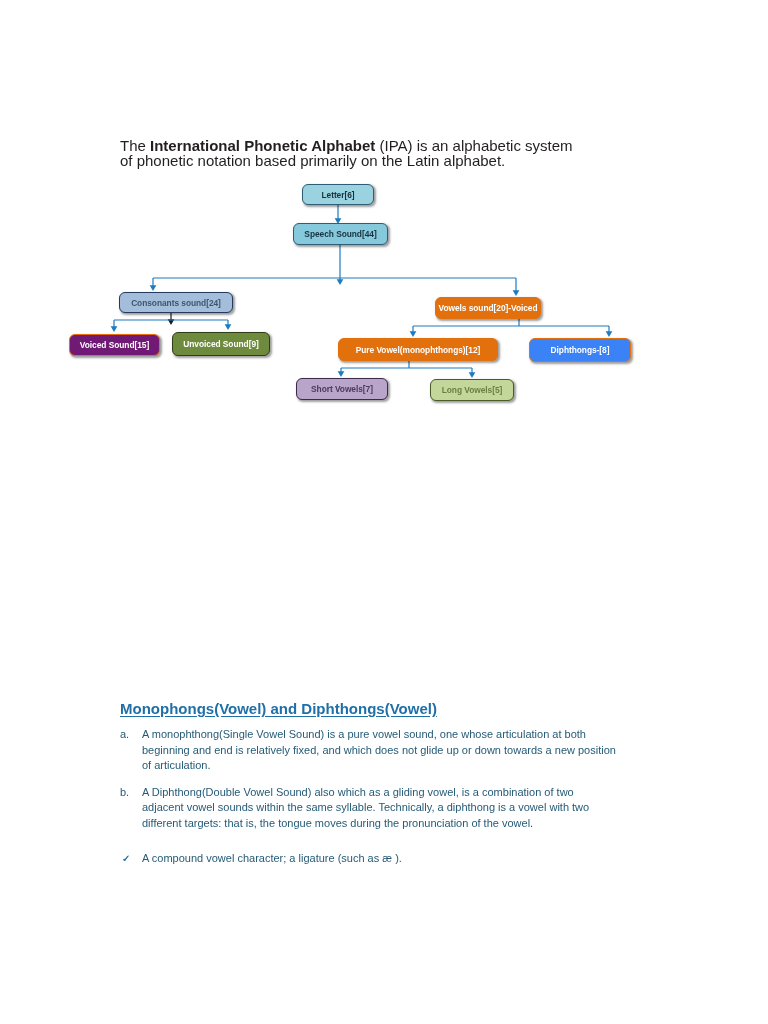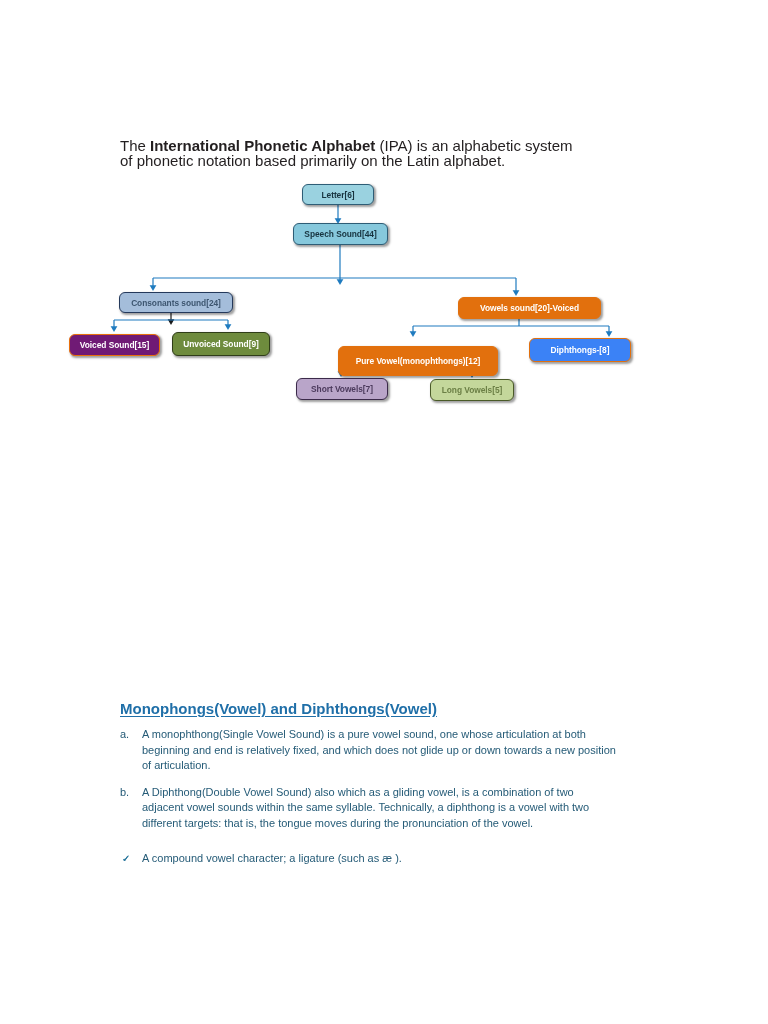--- a/index.html
+++ b/index.html
@@ -90,43 +90,42 @@
     border: 1.2px solid #2e5d76;
     color: #17333f;
   }
   .n-consonants {
     left: 119px; top: 292px; width: 114px; height: 21px;
     background: #a4bdda;
     border: 1.2px solid #24395b;
     color: #3d5670;
   }
   .n-vowels {
-    left: 458px; top: 297px; width: 143px; height: 22px;
+    left: 435px; top: 297px; width: 106px; height: 22px;
     background: #e2700d;
     border: 1px solid #e2700d;
     color: #ffffff;
   }
   .n-voiced {
     left: 69px; top: 334px; width: 91px; height: 22px;
     background: #701a75;
     border: 1px solid #e8700d;
     color: #ffffff;
   }
   .n-unvoiced {
     left: 172px; top: 332px; width: 98px; height: 24px;
     background: #6e8b3d;
     border: 1.2px solid #2f3d18;
     color: #ffffff;
   }
   .n-pure {
-    left: 338px; top: 338px; width: 160px; height: 30px;
+    left: 338px; top: 338px; width: 160px; height: 23px;
     background: #e2700d;
     border: 1px solid #e2700d;
     color: #ffffff;
-    margin-top: 8px;
   }
   .n-diph {
     left: 529px; top: 338px; width: 102px; height: 24px;
     background: #3b82f6;
     border: 1px solid #e2700d;
     color: #ffffff;
     text-align: right;
   }
   .n-short {
     left: 296px; top: 378px; width: 92px; height: 22px;

